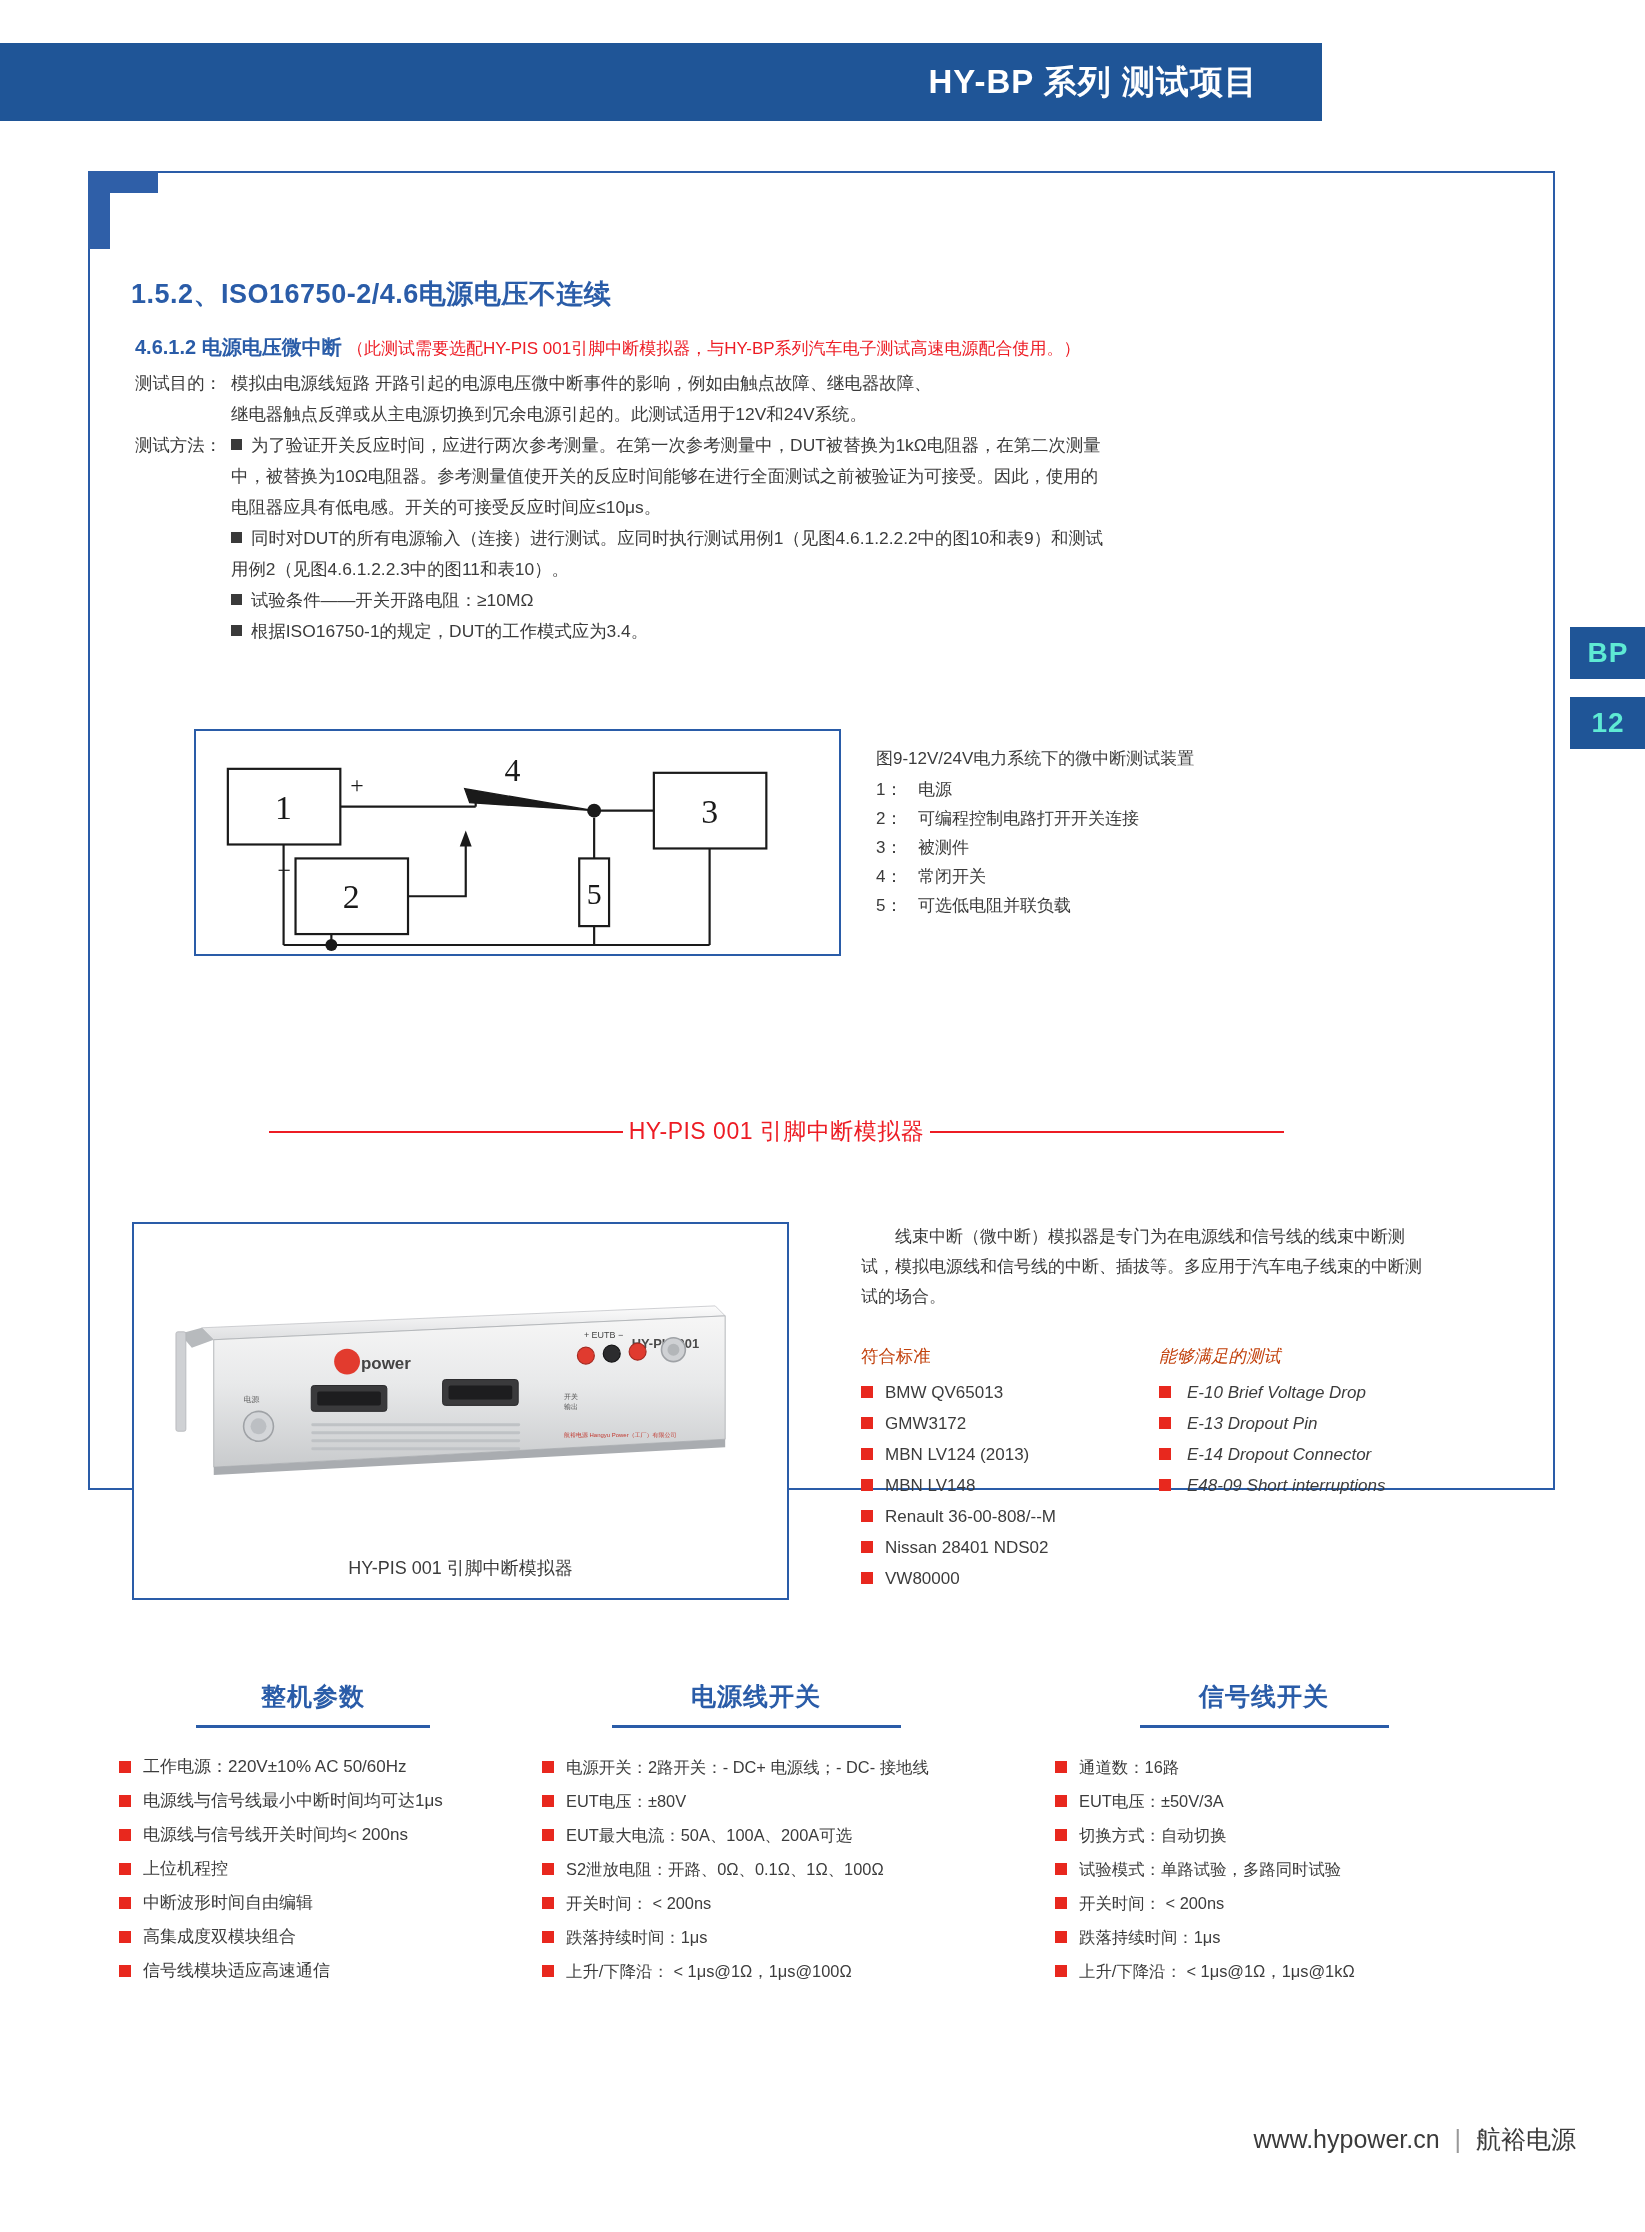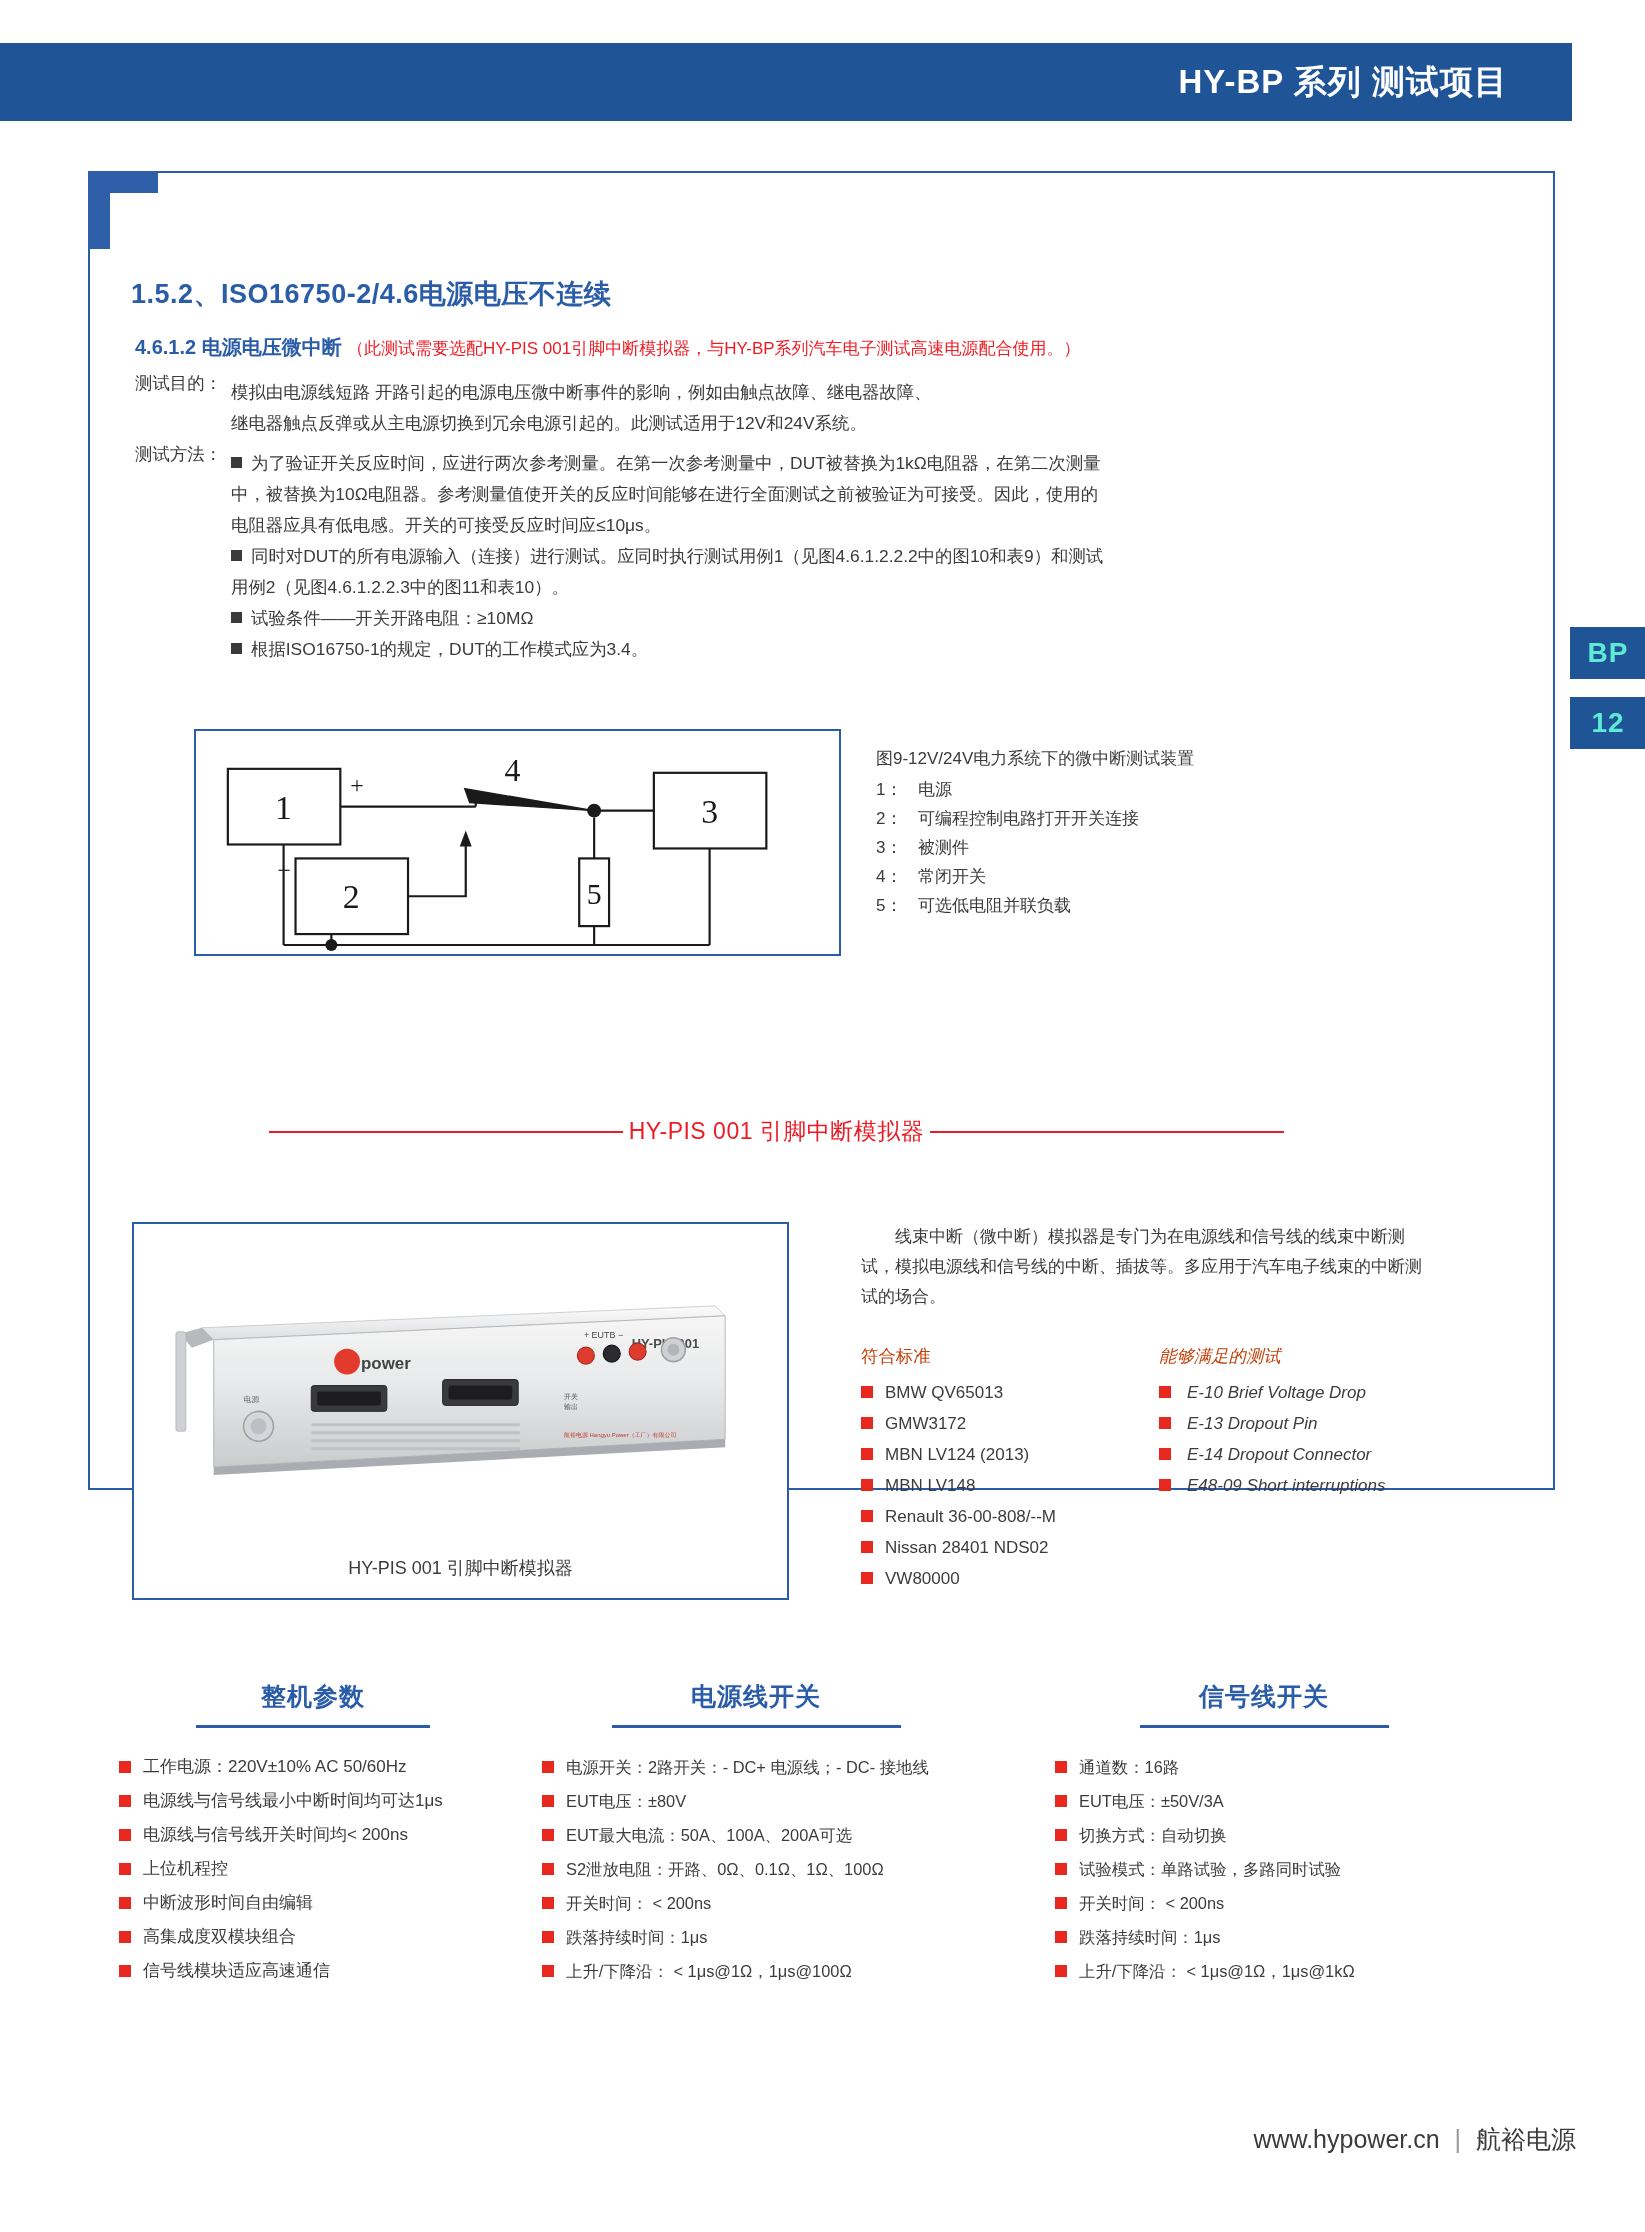--- a/index.html
+++ b/index.html
@@ -6,21 +6,21 @@
   body{
     width:1646px;height:2233px;
     background:#ffffff;
     font-family:"Liberation Sans","DejaVu Sans",sans-serif;
     color:#3c3c3c;
     position:relative;
     overflow:hidden;
   }
   
   .header-bar{
-    position:absolute;left:0;top:43px;width:1572px;height:78px;
+    position:absolute;left:0;top:43px;width:1322px;height:78px;
     background:#1f5597;
   }
   .header-title{
     position:absolute;right:64px;top:50%;transform:translateY(-50%);
     color:#ffffff;font-size:33px;font-weight:bold;letter-spacing:1px;
     white-space:nowrap;
   }
   
   .content-frame{
     position:absolute;left:88px;top:171px;width:1467px;height:1319px;
@@ -59,21 +59,21 @@
   .sub-title-blue{color:#2a5ca8;font-weight:bold;font-size:20px;}
   .sub-title-red{color:#ed1c24;font-size:17px;}
 
   
   .body-block{
     position:absolute;left:135px;top:368px;width:1284px;
     font-size:17.4px;line-height:31px;color:#3b3b3b;
   }
   .row{display:flex;}
   .row-label{width:96px;flex:0 0 96px;}
-  .row-text{flex:1;margin-top:9px;}
+  .row-text{flex:1;}
   .indent{padding-left:96px;}
   .bullet-sq{
     display:inline-block;width:11px;height:11px;background:#3a3a3a;
     margin-right:9px;vertical-align:1px;
   }
 
   
   .diagram-box{
     position:absolute;left:194px;top:729px;width:647px;height:227px;
     border:2px solid #2a5ca8;box-sizing:border-box;background:#fff;

